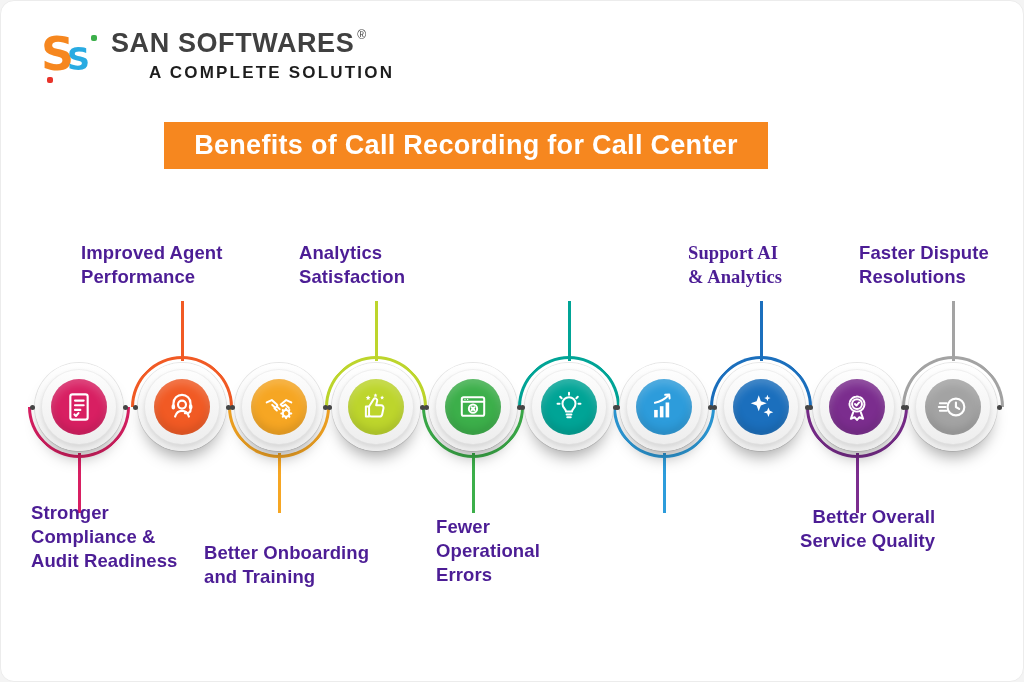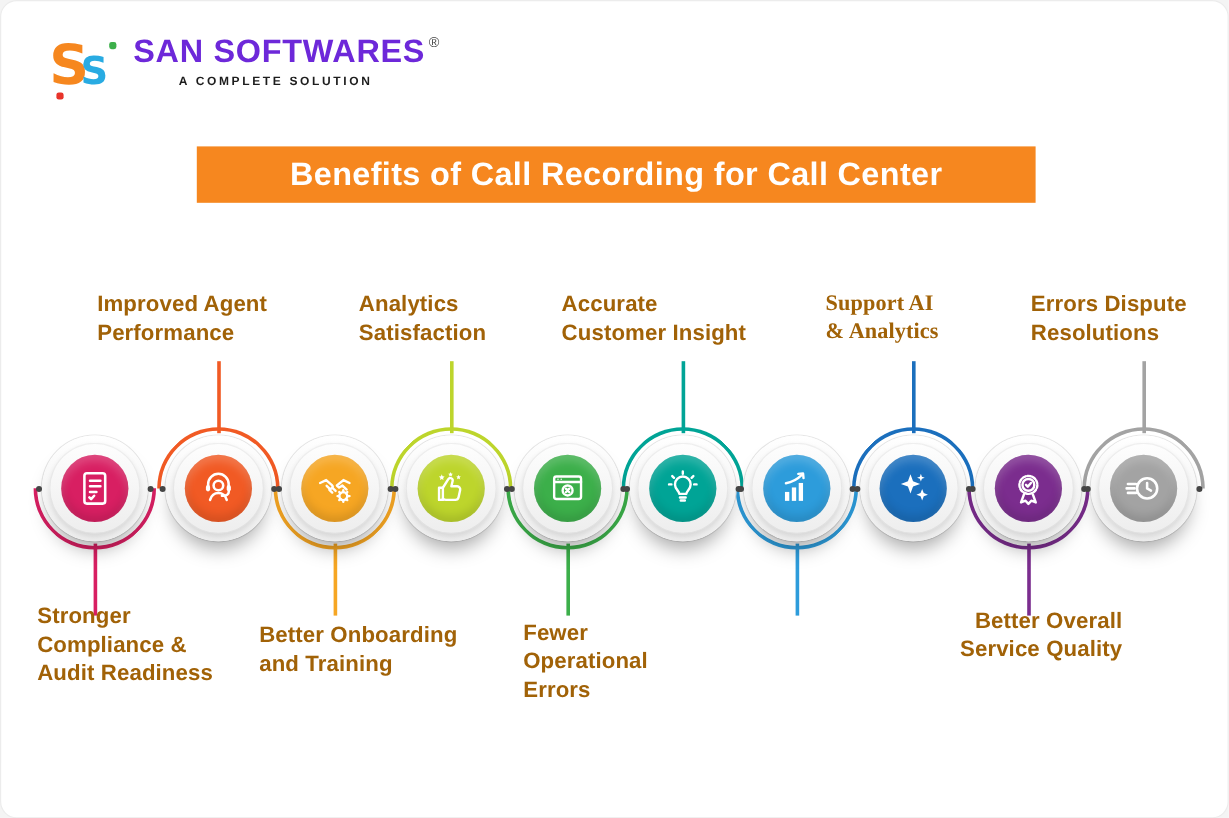--- a/index.html
+++ b/index.html
@@ -12,24 +12,24 @@
   .logo-mark { position:relative; width:60px; height:60px; }
   .mark-s { position:absolute; font-weight:700; font-family:"DejaVu Sans",sans-serif; line-height:1; }
   .s-orange { left:0; top:2px; font-size:46px; color:#f6871f; }
   .s-blue   { left:26px; top:14px; font-size:32px; color:#29abe2; }
   .mark-dot { position:absolute; width:6px; height:6px; border-radius:2px; }
   .dot-red   { left:6px; top:48px; background:#e8332a; }
   .dot-green { left:50px; top:6px; background:#3caf4a; }
   .brand-line { display:flex; align-items:flex-start; }
   .brand-name { font-size:27px; font-weight:700; letter-spacing:.6px; color:#f6871f; line-height:1.1; }
   .registered { font-size:12px; color:#444; margin-left:3px; margin-top:-1px; }
-  .tagline { font-size:10px; font-weight:700; letter-spacing:2.2px; color:#1d1d1d; margin-top:4px; margin-left:38px; }
+  .tagline { font-size:17px; font-weight:700; letter-spacing:2.2px; color:#1d1d1d; margin-top:4px; margin-left:38px; }
 
   
-  .title-banner { position:absolute; left:163px; top:121px; width:699px; height:47px;
+  .title-banner { position:absolute; left:163px; top:121px; width:604px; height:47px;
                   display:flex; align-items:center; justify-content:center;
                   color:#fff; font-size:27px; font-weight:700; letter-spacing:.3px; }
 
   
   #diagram { position:absolute; inset:0; }
   .node { position:absolute; top:356px; width:100px; height:100px; }
   .stem { position:absolute; left:calc(50% - 1.5px); width:3px; background:var(--c); z-index:0; }
   .pos-top .stem { top:-56px; height:60px; }
   .pos-bottom .stem { bottom:-56px; height:60px; }
   .arc { position:absolute; inset:-1px; border-radius:50%; border:3px solid var(--c);
@@ -43,21 +43,21 @@
           background:linear-gradient(180deg,#ffffff 0%,#ececec 100%);
           box-shadow:0 12px 16px -6px rgba(0,0,0,.35), 0 0 0 1px #e6e6e6;
           display:flex; align-items:center; justify-content:center; z-index:3; }
   .ring::before { content:""; position:absolute; inset:6px; border-radius:50%;
                   box-shadow:inset 0 0 0 1px rgba(0,0,0,.06), 0 2px 4px rgba(0,0,0,.10); }
   .core { position:relative; width:56px; height:56px; border-radius:50%; background:var(--c);
           display:flex; align-items:center; justify-content:center;
           box-shadow:inset 0 5px 8px rgba(255,255,255,.20), inset 0 -5px 8px rgba(0,0,0,.12); }
   .icon { width:32px; height:32px; color:#fff; display:block; }
   .benefit-label { position:absolute; white-space:pre-line; font-size:18.5px; font-weight:700;
-                   color:#a16207; line-height:1.3; letter-spacing:.1px; z-index:6; }
+                   color:#4c1d95; line-height:1.3; letter-spacing:.1px; z-index:6; }
 </style>
 </head>
 <body>
 
 <svg width="0" height="0" style="position:absolute" aria-hidden="true">
   <defs>
     <symbol id="sym-compliance-document-icon" viewBox="0 0 24 24">
       <g fill="none" stroke="currentColor" stroke-width="1.6" stroke-linecap="round" stroke-linejoin="round">
         <rect x="5.5" y="2.5" width="13" height="19" rx="1.6"></rect>
         <path d="M9 7.2h6.5M9 10.7h6.5M9 14.2h4"></path>
@@ -144,21 +144,21 @@
 
   <div class="logo">
     <div class="logo-mark">
       <span class="mark-s s-orange">S</span>
       <span class="mark-s s-blue">S</span>
       <span class="mark-dot dot-red"></span>
       <span class="mark-dot dot-green"></span>
     </div>
     <div class="logo-text">
       <div class="brand-line">
-        <span class="brand-name" style="color: #6d28d9;">SAN SOFTWARES</span>
+        <span class="brand-name" style="color: #404040;">SAN SOFTWARES</span>
         <span class="registered">®</span>
       </div>
       <div class="tagline">A COMPLETE SOLUTION</div>
     </div>
   </div>
 
   <div class="title-banner" style="background: rgb(246, 135, 31); color: rgb(255, 255, 255);">
     <span>Benefits of Call Recording for Call Center</span>
   </div>
 
@@ -200,21 +200,21 @@
         <div class="dot dot-l"></div>
         <div class="dot dot-r"></div>
         <div class="ring">
           <div class="core">
             <svg class="icon">
               <use href="#sym-onboarding-handshake-icon"></use>
             </svg>
           </div>
         </div>
       </div>
-      <div class="benefit-label" style="left: 203px; top: 516px; margin-left: 12px;">Better Onboarding
+      <div class="benefit-label" style="left: 203px; top: 540px;">Better Onboarding
 and Training</div>
       <div class="node pos-top" style="left: 325px; --c: #bdd52c;">
         <div class="stem"></div>
         <div class="arc"></div>
         <div class="dot dot-l"></div>
         <div class="dot dot-r"></div>
         <div class="ring">
           <div class="core">
             <svg class="icon">
               <use href="#sym-thumbs-up-stars-icon"></use>
@@ -246,22 +246,20 @@
         <div class="dot dot-l"></div>
         <div class="dot dot-r"></div>
         <div class="ring">
           <div class="core">
             <svg class="icon">
               <use href="#sym-lightbulb-icon"></use>
             </svg>
           </div>
         </div>
       </div>
-      <div class="benefit-label" style="left: 467px; bottom: 392px;">Accurate
-Customer Insight</div>
       <div class="node pos-bottom" style="left: 613px; --c: #2d9cdb;">
         <div class="stem"></div>
         <div class="arc"></div>
         <div class="dot dot-l"></div>
         <div class="dot dot-r"></div>
         <div class="ring">
           <div class="core">
             <svg class="icon">
               <use href="#sym-growth-chart-icon"></use>
             </svg>
@@ -304,17 +302,17 @@
         <div class="dot dot-l"></div>
         <div class="dot dot-r"></div>
         <div class="ring">
           <div class="core">
             <svg class="icon">
               <use href="#sym-fast-clock-icon"></use>
             </svg>
           </div>
         </div>
       </div>
-      <div class="benefit-label" style="left: 858px; bottom: 392px;">Errors Dispute
+      <div class="benefit-label" style="left: 858px; bottom: 392px;">Faster Dispute
 Resolutions</div>
     </div>
 
 </div>
 
 </body></html>

